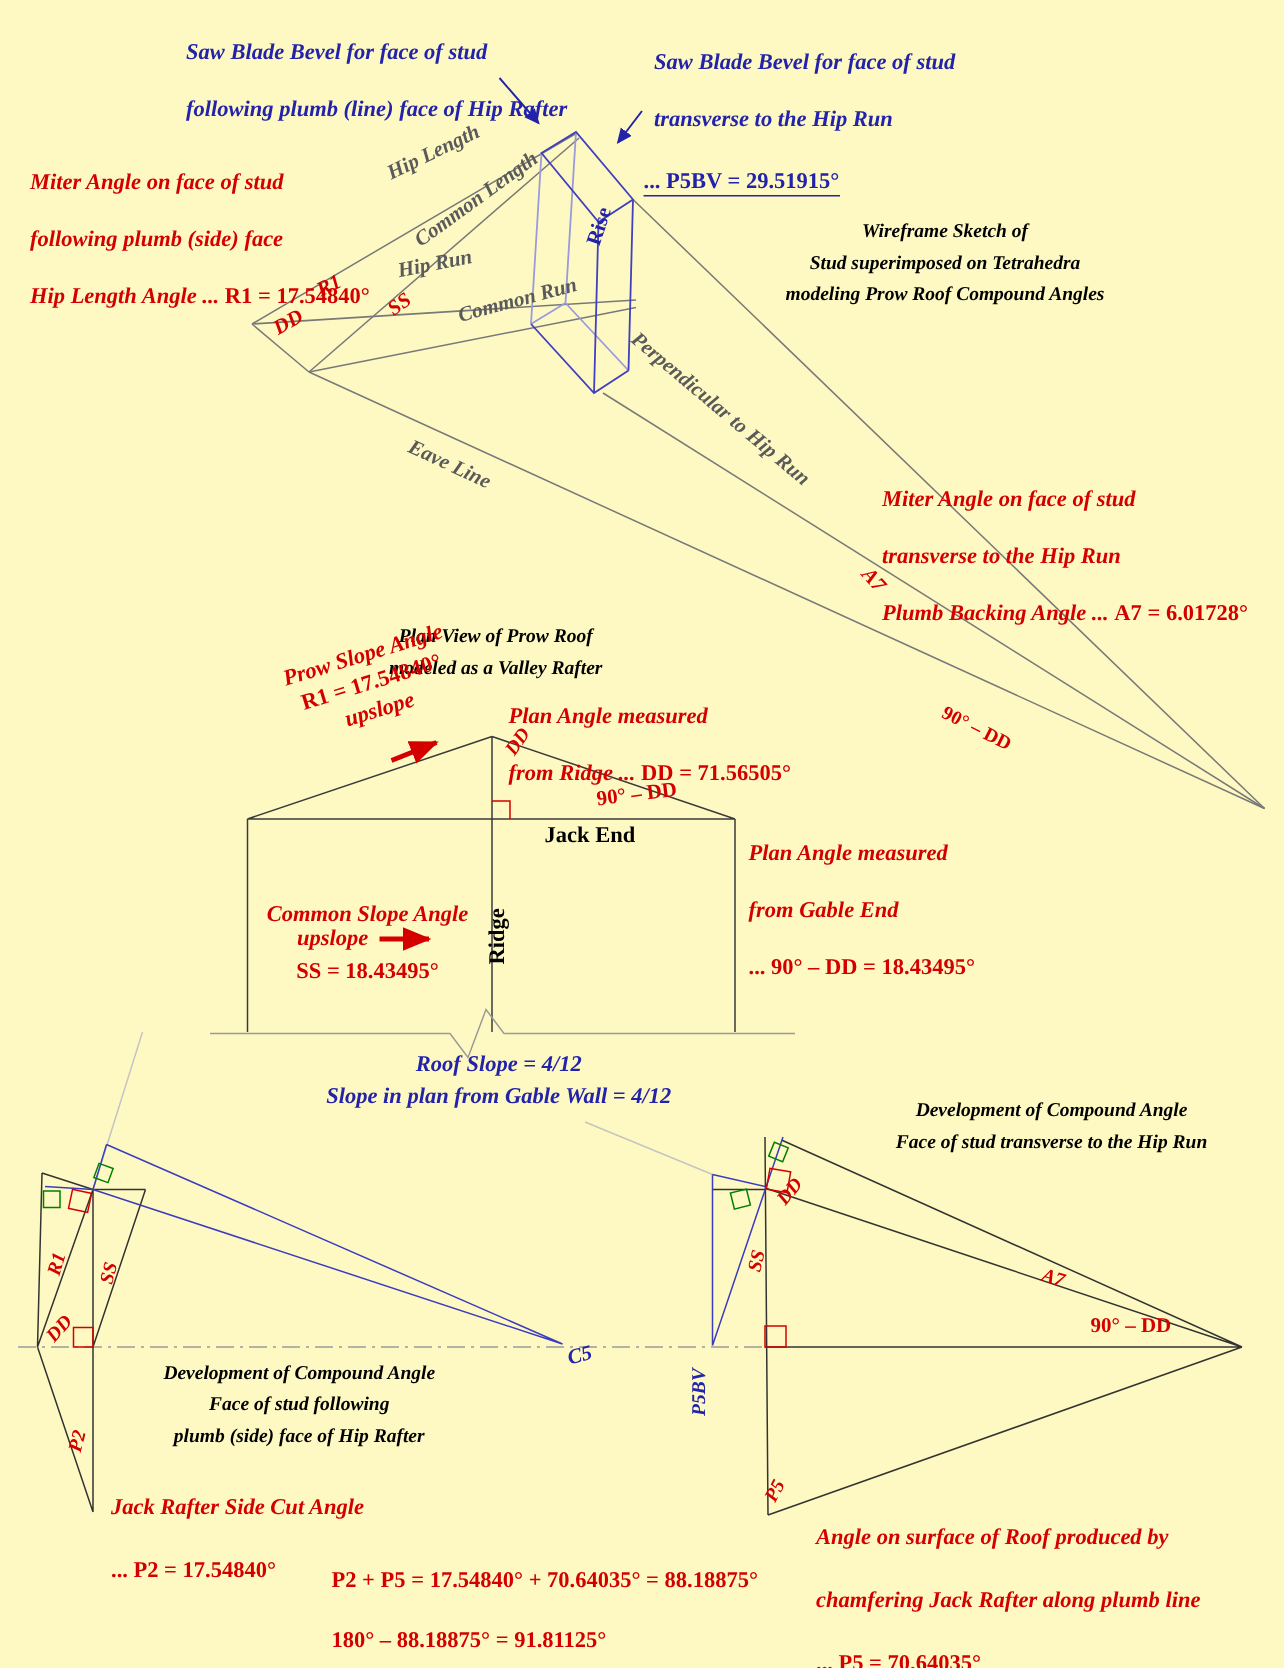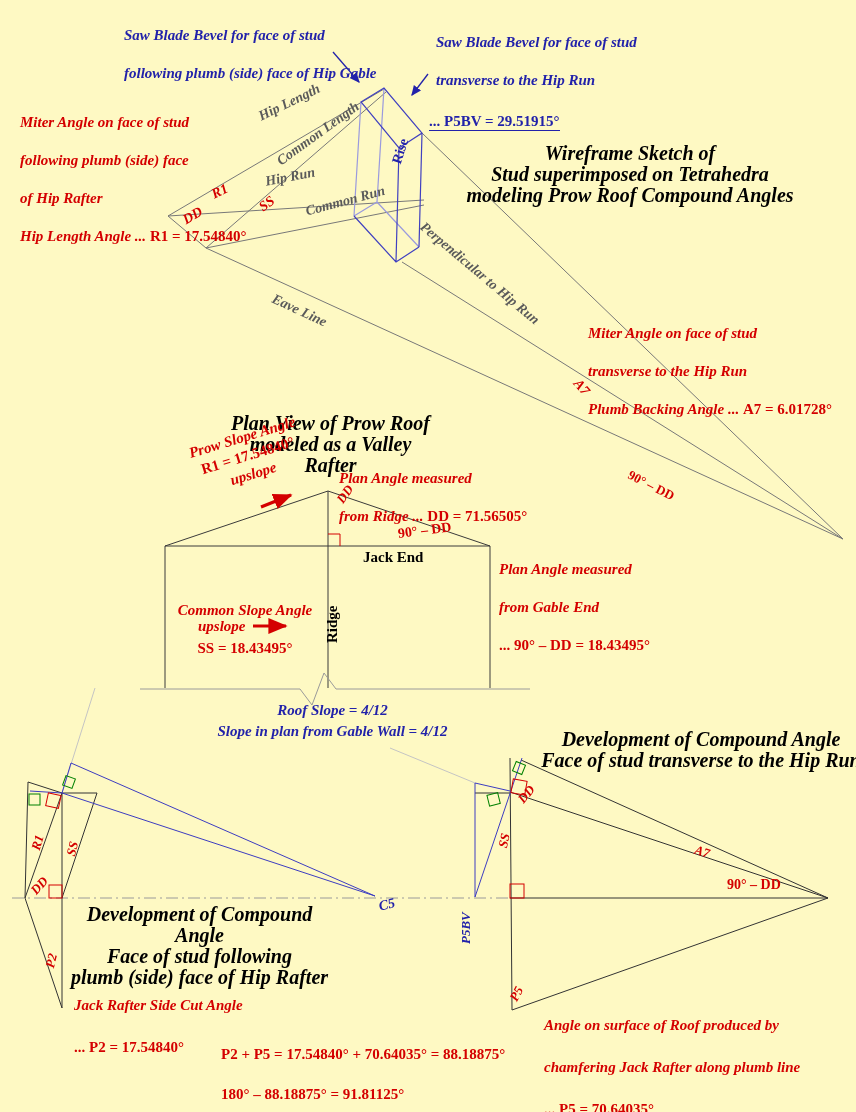--- a/index.html
+++ b/index.html
@@ -7,21 +7,21 @@
         font-family:"Liberation Serif", serif;}
   svg{position:absolute;left:0;top:0;}
   .lbl{position:absolute;font-weight:bold;font-style:italic;font-size:15px;line-height:19px;
        white-space:pre-line;}
   .red{color:#d40000;}
   .blue{color:#2222aa;}
   .blk{color:#000;}
   .gray{color:#5a5a5a;}
   .up{font-style:normal;}
   .ctr{text-align:center;}
-  .t16{font-size:20px;line-height:21px;}
+  .t16{font-size:13px;line-height:21px;}
   .t14{font-size:14px;line-height:15px;}
   .t13{font-size:13px;line-height:14px;}
   .rot{transform-origin:left top;white-space:nowrap;}
   .ul{border-bottom:1.5px solid #2222aa;padding-bottom:1px;}
 </style>
 </head>
 <body>
 
 <div id="page">
 
@@ -92,33 +92,32 @@
   <g stroke="#d40000" fill="none">
     <rect x="47" y="794" width="13" height="13" transform="rotate(12 53 800)"></rect>
     <rect x="49" y="885" width="13" height="13"></rect>
     <rect x="512" y="780" width="14" height="14" transform="rotate(10 519 787)"></rect>
     <rect x="510" y="884" width="14" height="14"></rect>
   </g>
 </svg>
 
 <div class="lbl blue" style="left:124px;top:7px;">
   <div>Saw Blade Bevel for face of stud</div>
-  <div>following plumb (side) face of Hip Gable</div>
+  <div>following plumb (line) face of Hip Rafter</div>
 </div>
 
 <div class="lbl blue" style="left:436px;top:14px;">
   <div>Saw Blade Bevel for face of stud</div>
   <div>transverse to the Hip Run</div>
   <div style="margin-top:3px;margin-left:-7px;"><span class="up ul">... P5BV = 29.51915°</span></div>
 </div>
 
 <div class="lbl red" style="left:20px;top:94px;">
   <div>Miter Angle on face of stud</div>
   <div>following plumb (side) face</div>
-  <div>of Hip Rafter</div>
   <div><span>Hip Length Angle ... </span><span class="up">R1 = 17.54840°</span></div>
 </div>
 
 <div class="lbl blk ctr t16" style="left:455px;top:143px;width:350px;">Wireframe Sketch of
 Stud superimposed on Tetrahedra
 modeling Prow Roof Compound Angles</div>
 
 <div class="lbl red" style="left:588px;top:305px;">
   <div>Miter Angle on face of stud</div>
   <div>transverse to the Hip Run</div>

